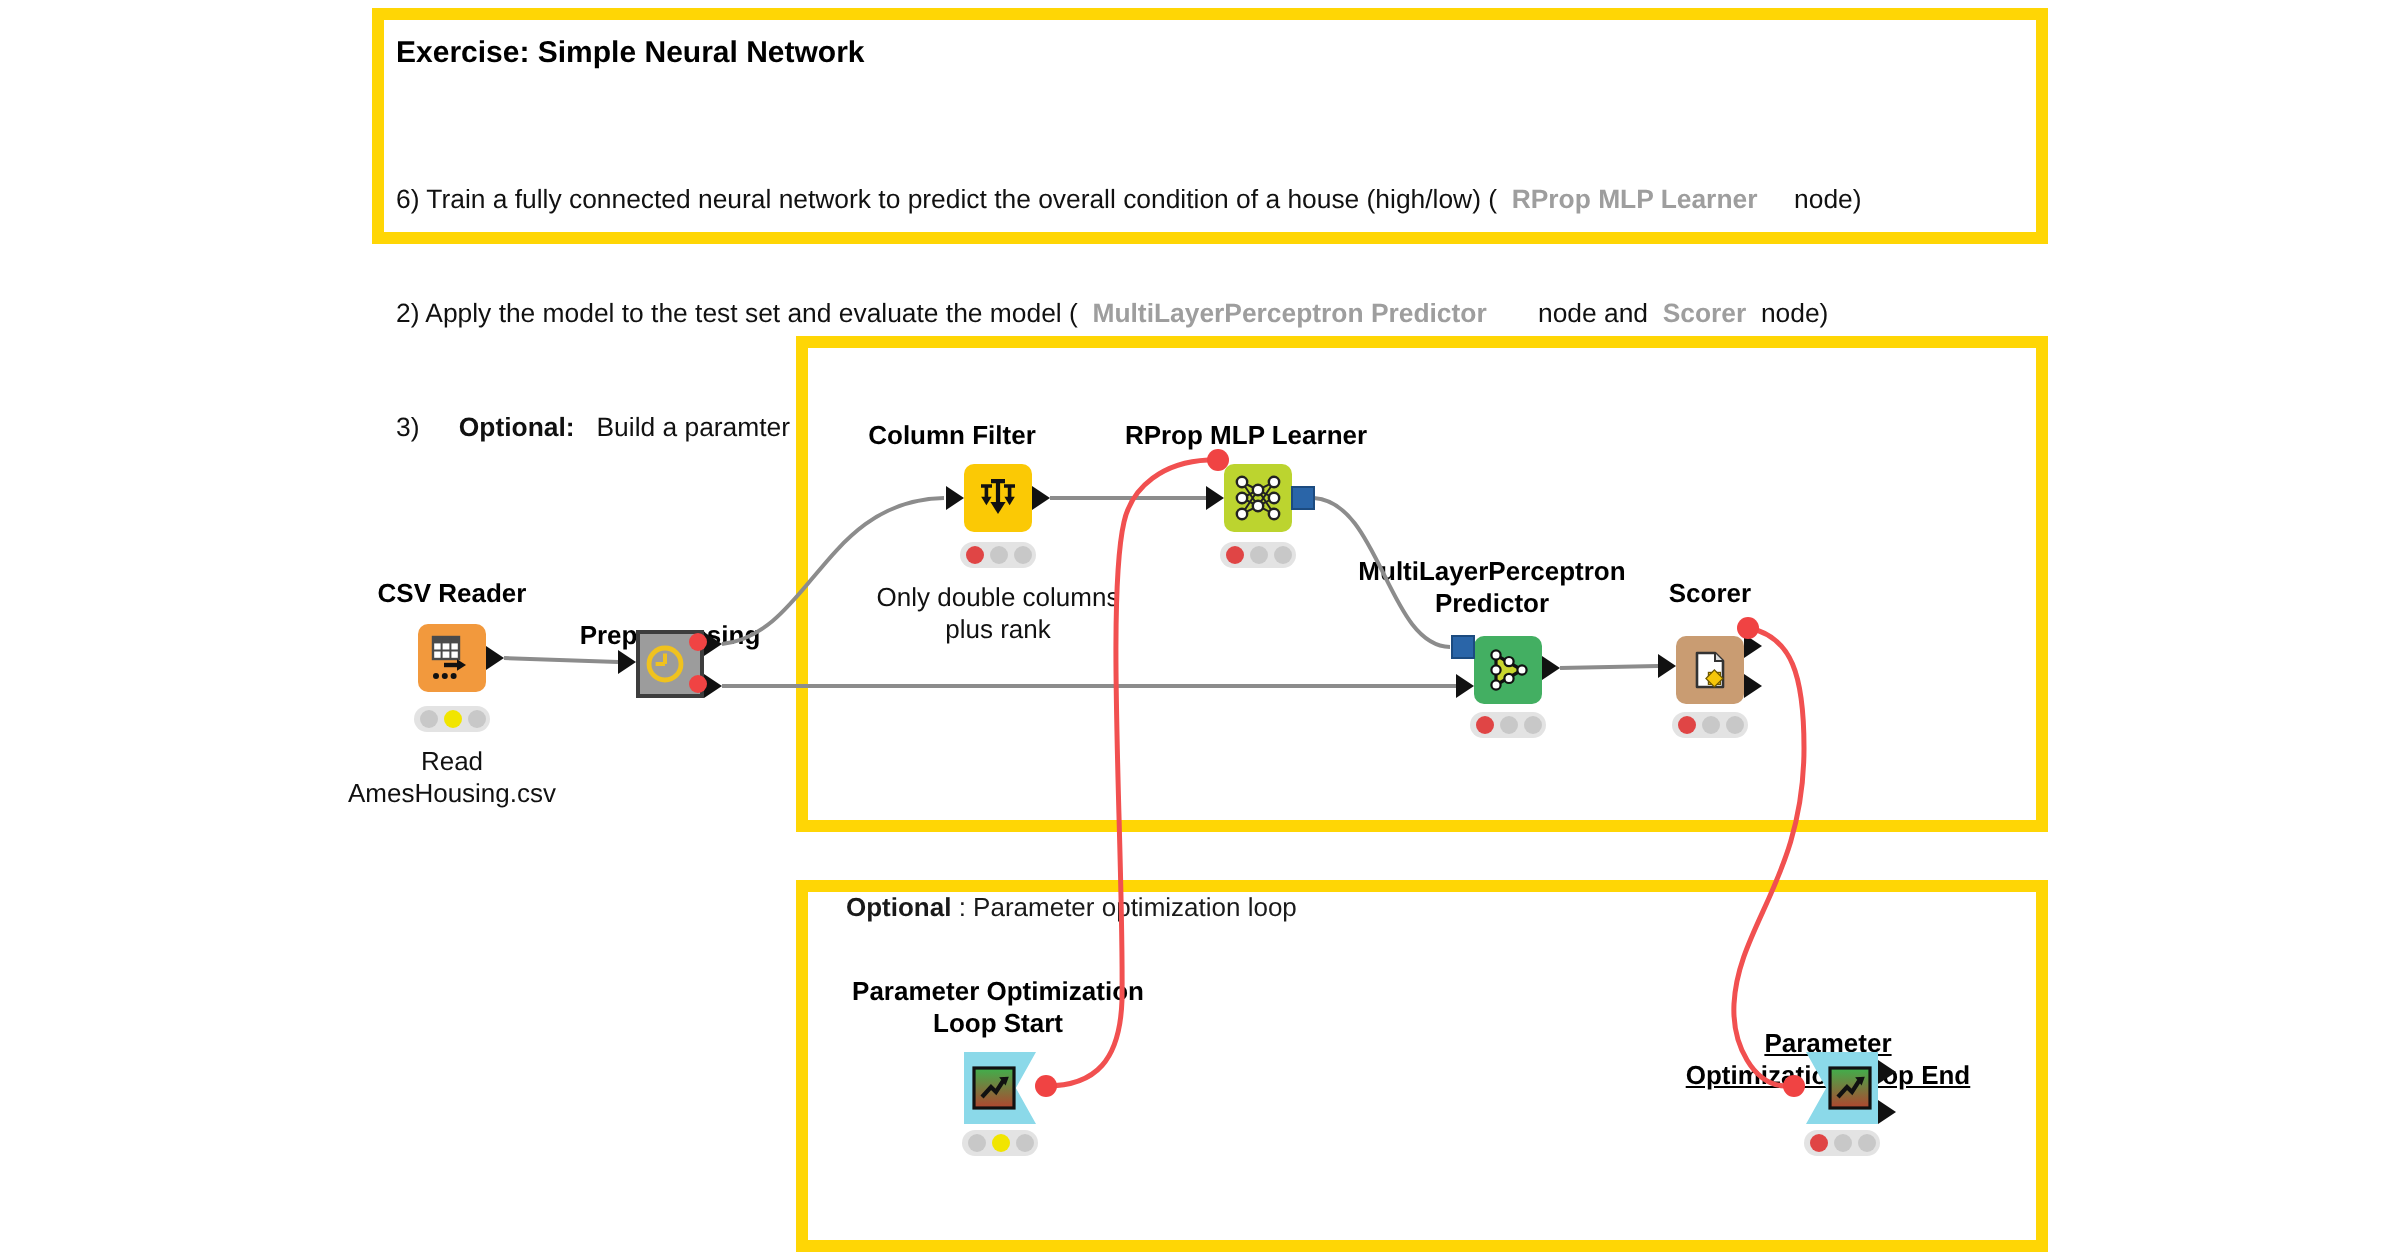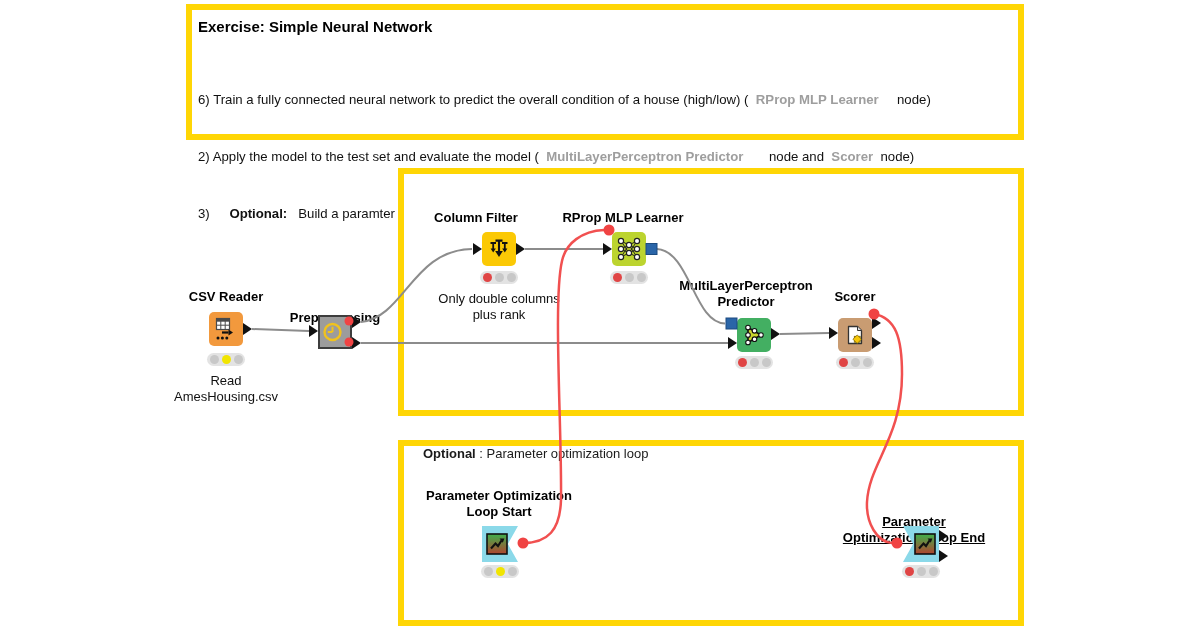--- a/index.html
+++ b/index.html
@@ -30,21 +30,21 @@
   .tl-dot.red{background:#E04545;}
   .tl-dot.yellow{background:#F1E500;}
   .tl-dot.off{background:#C8C8C8;}
   .overlay{position:absolute;left:0;top:0;z-index:3;pointer-events:none;}
 </style>
 </head>
 <body>
 
 <div class="canvas">
 
-  <div class="ann-box" style="left:186px;top:4px;width:838px;height:136px;">
+  <div class="ann-box" style="left:186px;top:4px;width:838px;height:118px;">
     <div class="ann-inner">
       <div class="ann-title">Exercise: Simple Neural Network</div>
       <div class="ann-body">
         <div><span>6) Train a fully connected neural network to predict the overall condition of a house (high/low) (  </span><span class="gray-node">RProp MLP Learner</span><span>     node)</span></div>
         <div><span>2) Apply the model to the test set and evaluate the model (  </span><span class="gray-node">MultiLayerPerceptron Predictor</span><span>       node and  </span><span class="gray-node">Scorer</span><span>  node)</span></div>
         <div><span>3) </span><span class="b">Optional:</span><span>   Build a paramter optimization loop to optimize the number of layers and the number of neurons per layer.</span></div>
       </div>
     </div>
   </div>
 

